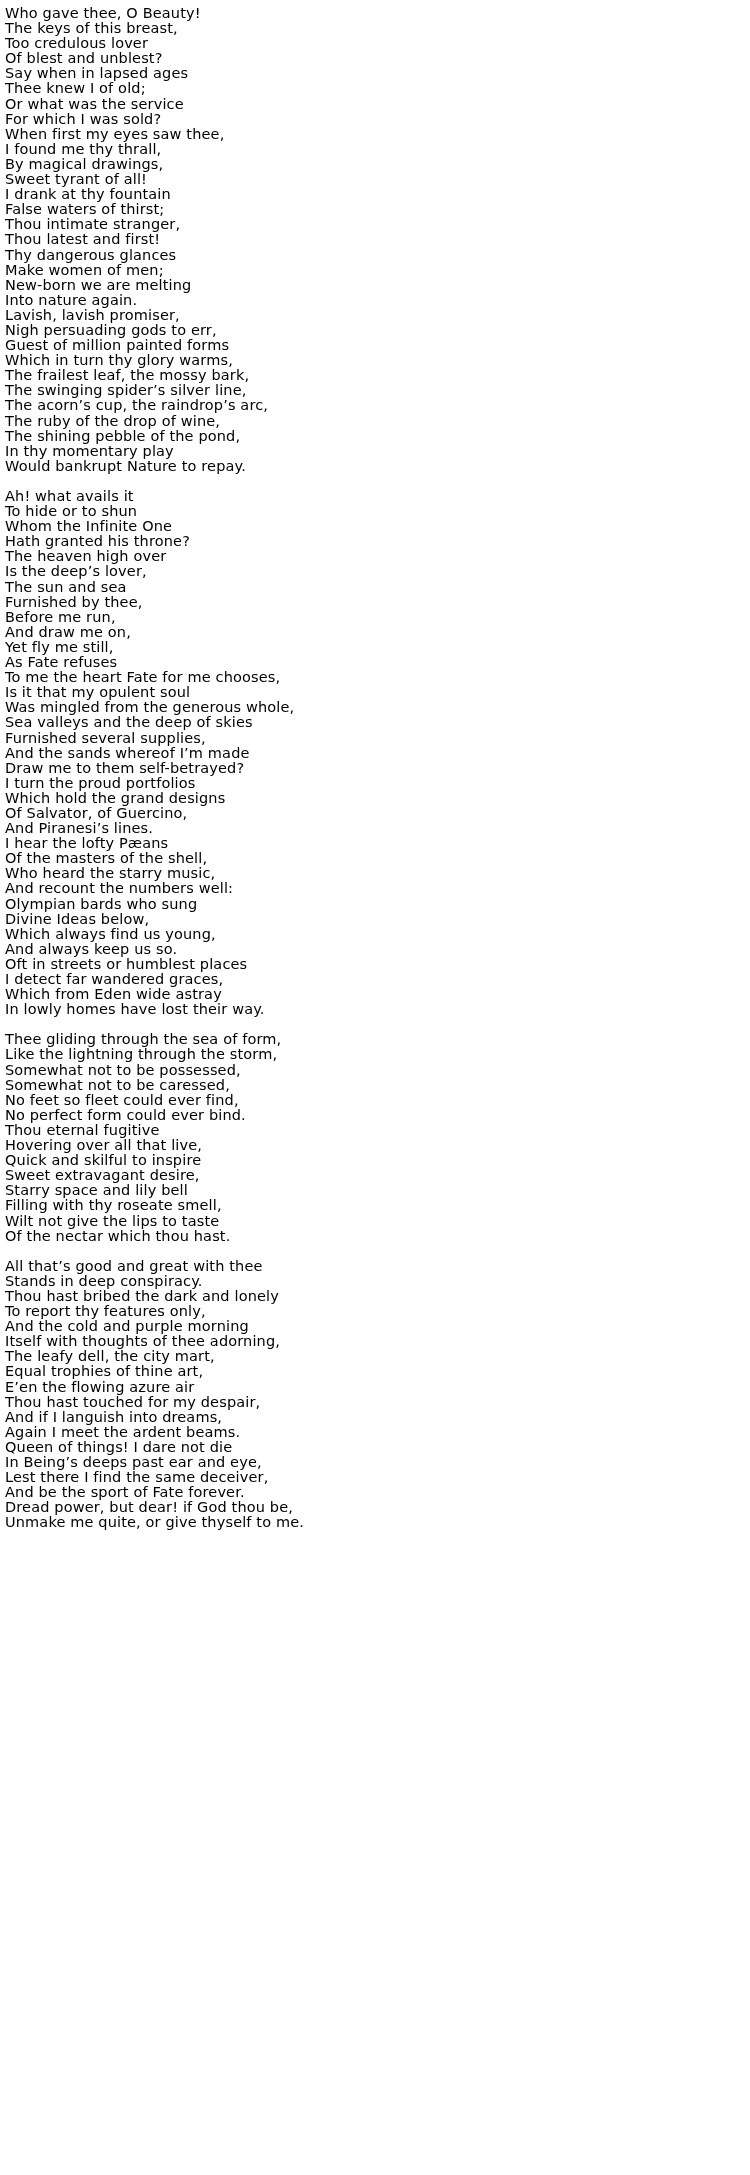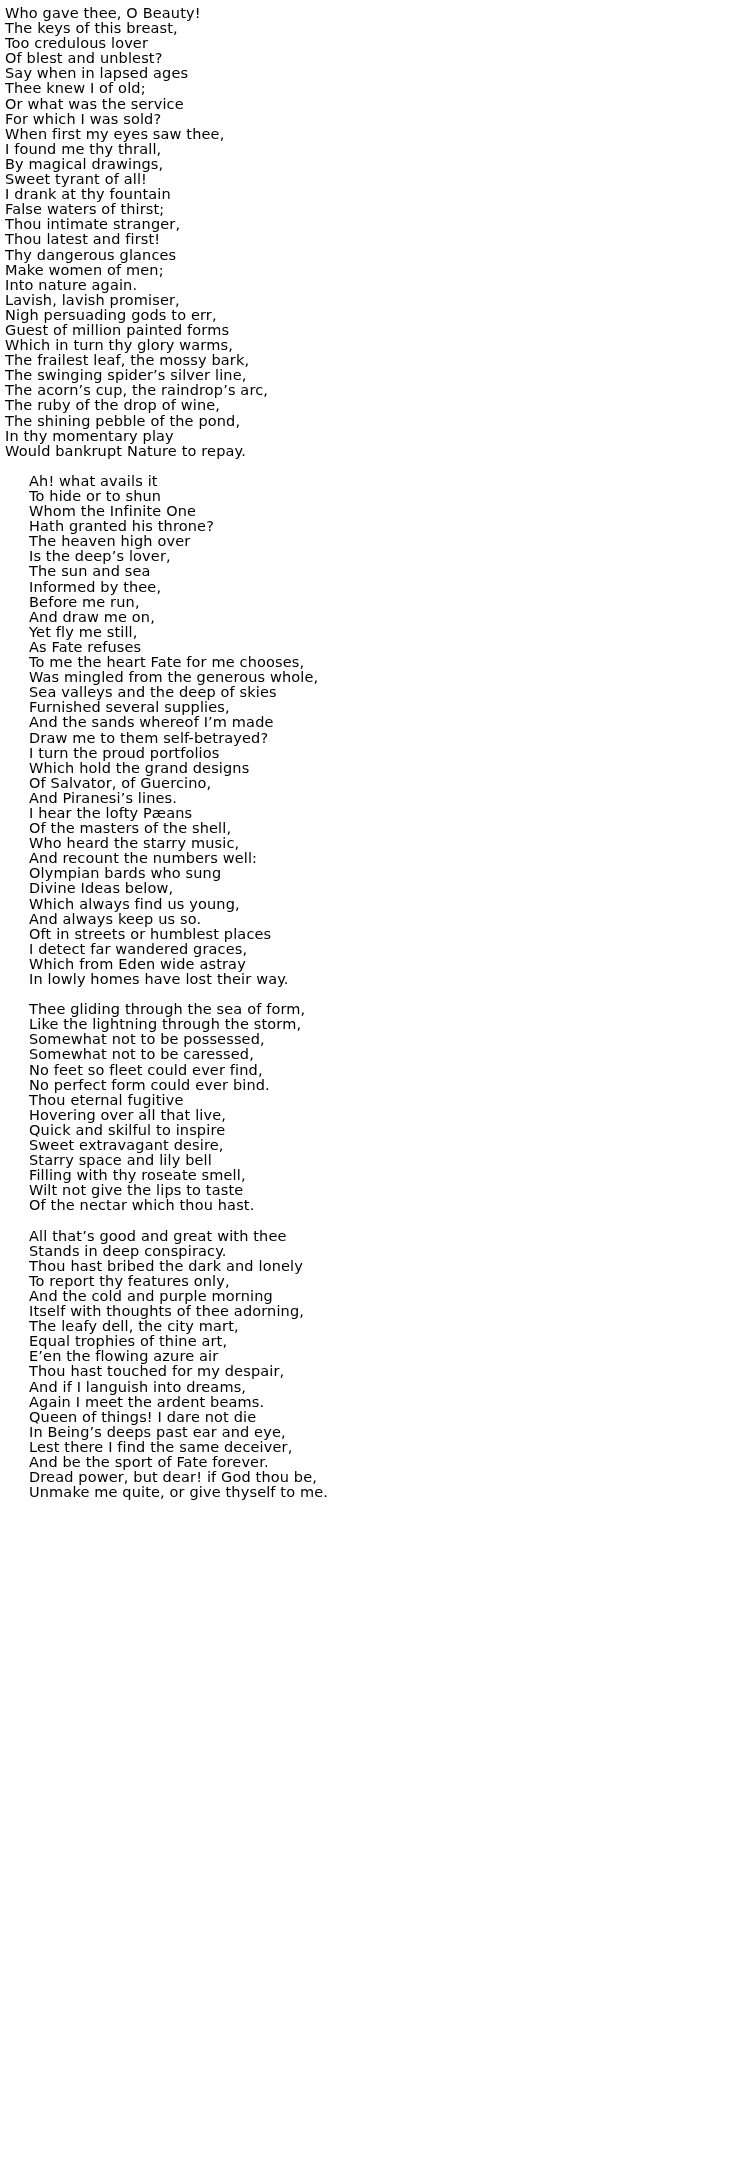--- a/index.html
+++ b/index.html
@@ -16,21 +16,20 @@
     color: #000000;
   }
   #poem {
     padding: 6px 0 0 5px;
   }
   .stanza {
     margin: 0;
   }
   .stanza + .stanza {
     margin-top: 15.1px;
-    margin-left: 24px;
   }
   .line {
     white-space: pre;
     letter-spacing: 0.01em;
   }
 </style>
 </head>
 <body>
 
 <div id="poem">
@@ -46,20 +45,21 @@
       <div class="line">When first my eyes saw thee,</div>
       <div class="line">I found me thy thrall,</div>
       <div class="line">By magical drawings,</div>
       <div class="line">Sweet tyrant of all!</div>
       <div class="line">I drank at thy fountain</div>
       <div class="line">False waters of thirst;</div>
       <div class="line">Thou intimate stranger,</div>
       <div class="line">Thou latest and first!</div>
       <div class="line">Thy dangerous glances</div>
       <div class="line">Make women of men;</div>
+      <div class="line">New-born we are melting</div>
       <div class="line">Into nature again.</div>
       <div class="line">Lavish, lavish promiser,</div>
       <div class="line">Nigh persuading gods to err,</div>
       <div class="line">Guest of million painted forms</div>
       <div class="line">Which in turn thy glory warms,</div>
       <div class="line">The frailest leaf, the mossy bark,</div>
       <div class="line">The swinging spider’s silver line,</div>
       <div class="line">The acorn’s cup, the raindrop’s arc,</div>
       <div class="line">The ruby of the drop of wine,</div>
       <div class="line">The shining pebble of the pond,</div>
@@ -67,26 +67,27 @@
       <div class="line">Would bankrupt Nature to repay.</div>
     </div>
     <div class="stanza">
       <div class="line">Ah! what avails it</div>
       <div class="line">To hide or to shun</div>
       <div class="line">Whom the Infinite One</div>
       <div class="line">Hath granted his throne?</div>
       <div class="line">The heaven high over</div>
       <div class="line">Is the deep’s lover,</div>
       <div class="line">The sun and sea</div>
-      <div class="line">Informed by thee,</div>
+      <div class="line">Furnished by thee,</div>
       <div class="line">Before me run,</div>
       <div class="line">And draw me on,</div>
       <div class="line">Yet fly me still,</div>
       <div class="line">As Fate refuses</div>
       <div class="line">To me the heart Fate for me chooses,</div>
+      <div class="line">Is it that my opulent soul</div>
       <div class="line">Was mingled from the generous whole,</div>
       <div class="line">Sea valleys and the deep of skies</div>
       <div class="line">Furnished several supplies,</div>
       <div class="line">And the sands whereof I’m made</div>
       <div class="line">Draw me to them self-betrayed?</div>
       <div class="line">I turn the proud portfolios</div>
       <div class="line">Which hold the grand designs</div>
       <div class="line">Of Salvator, of Guercino,</div>
       <div class="line">And Piranesi’s lines.</div>
       <div class="line">I hear the lofty Pæans</div>

